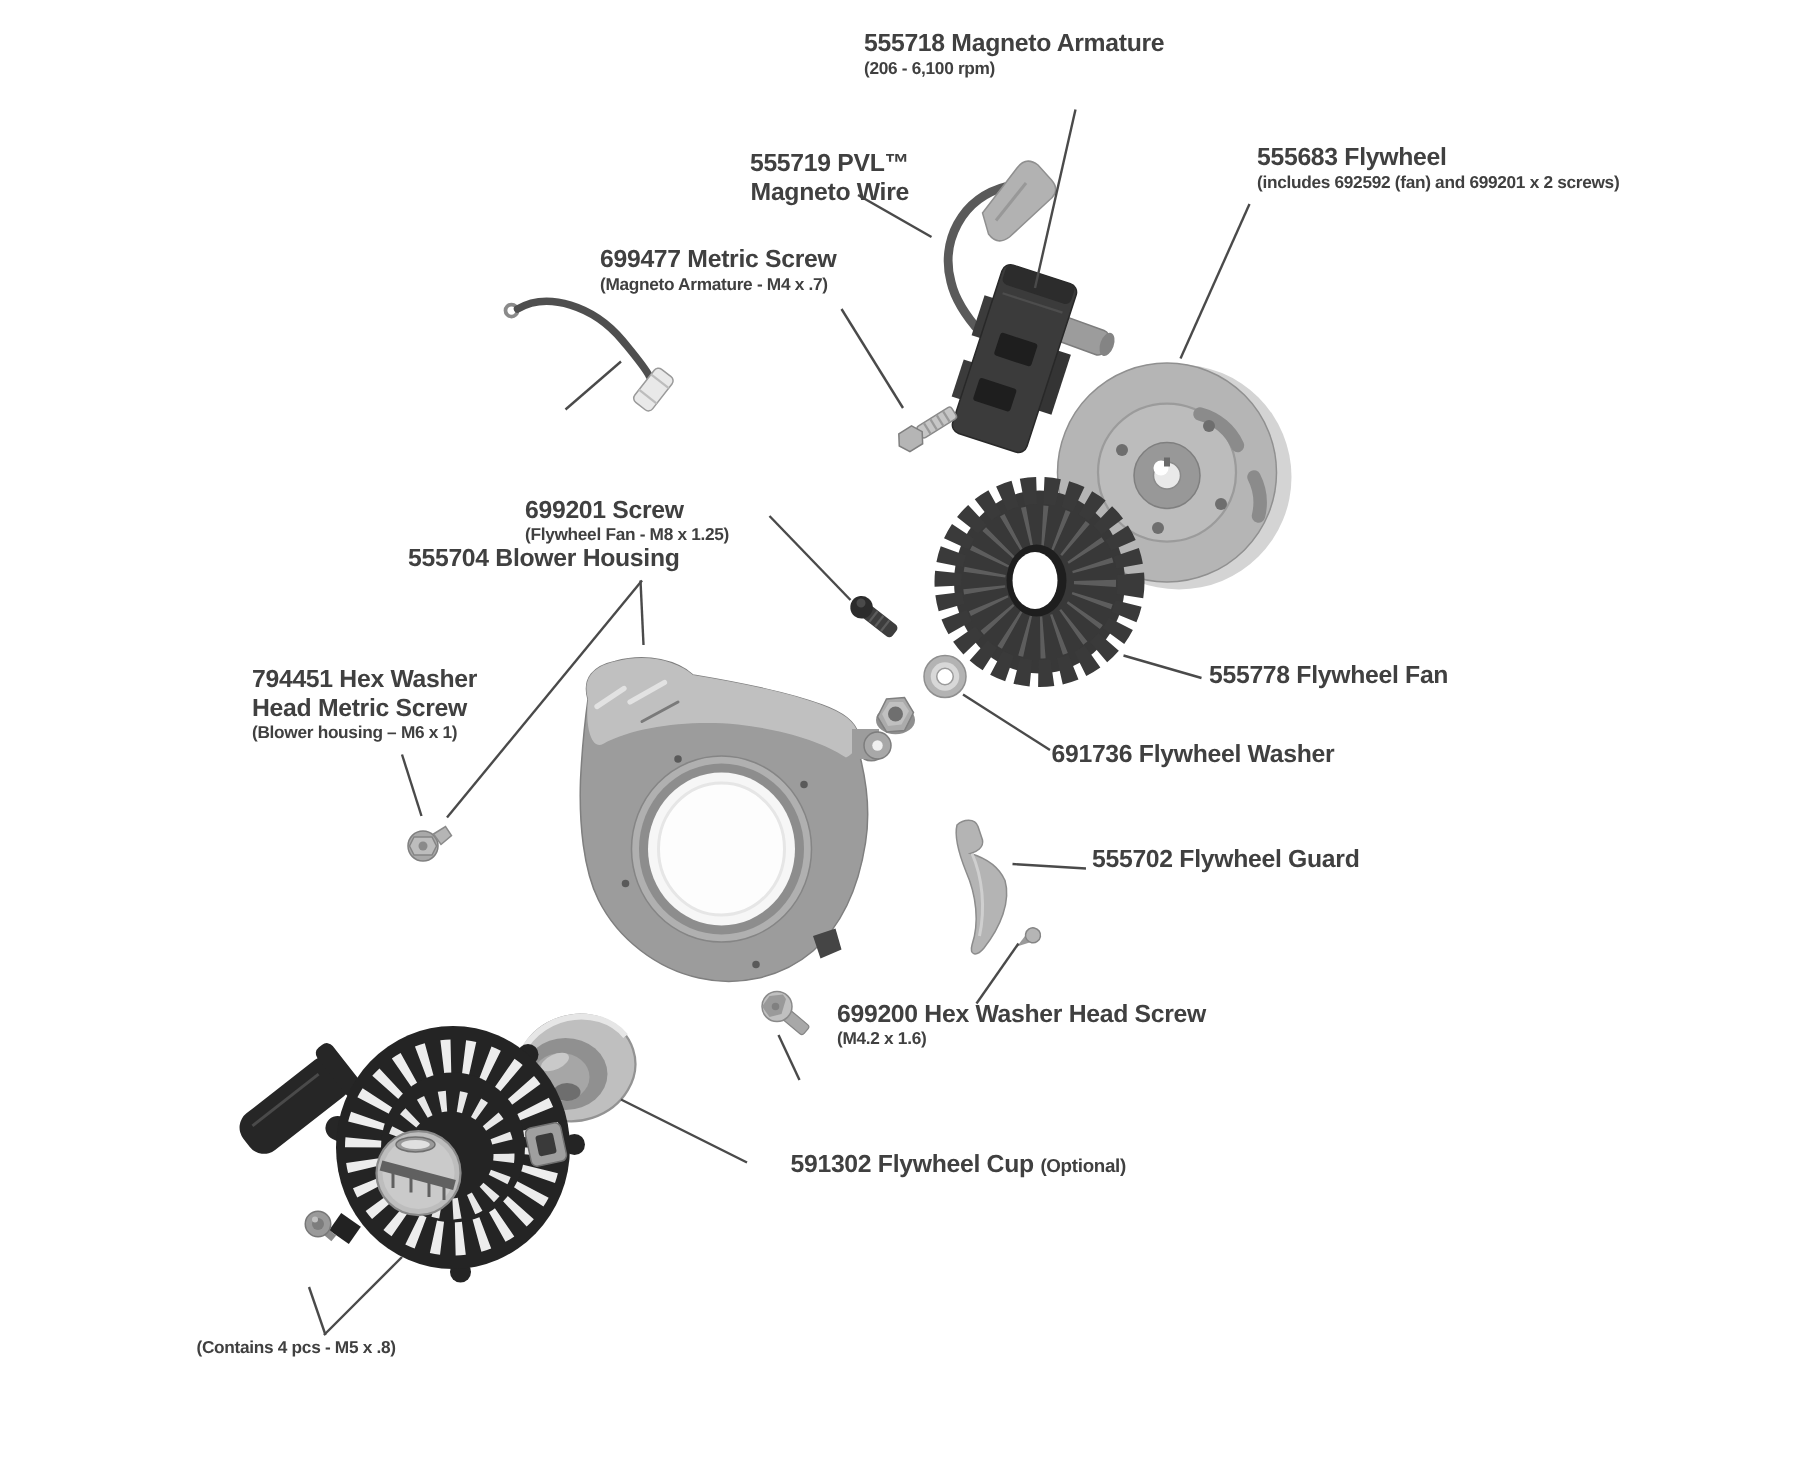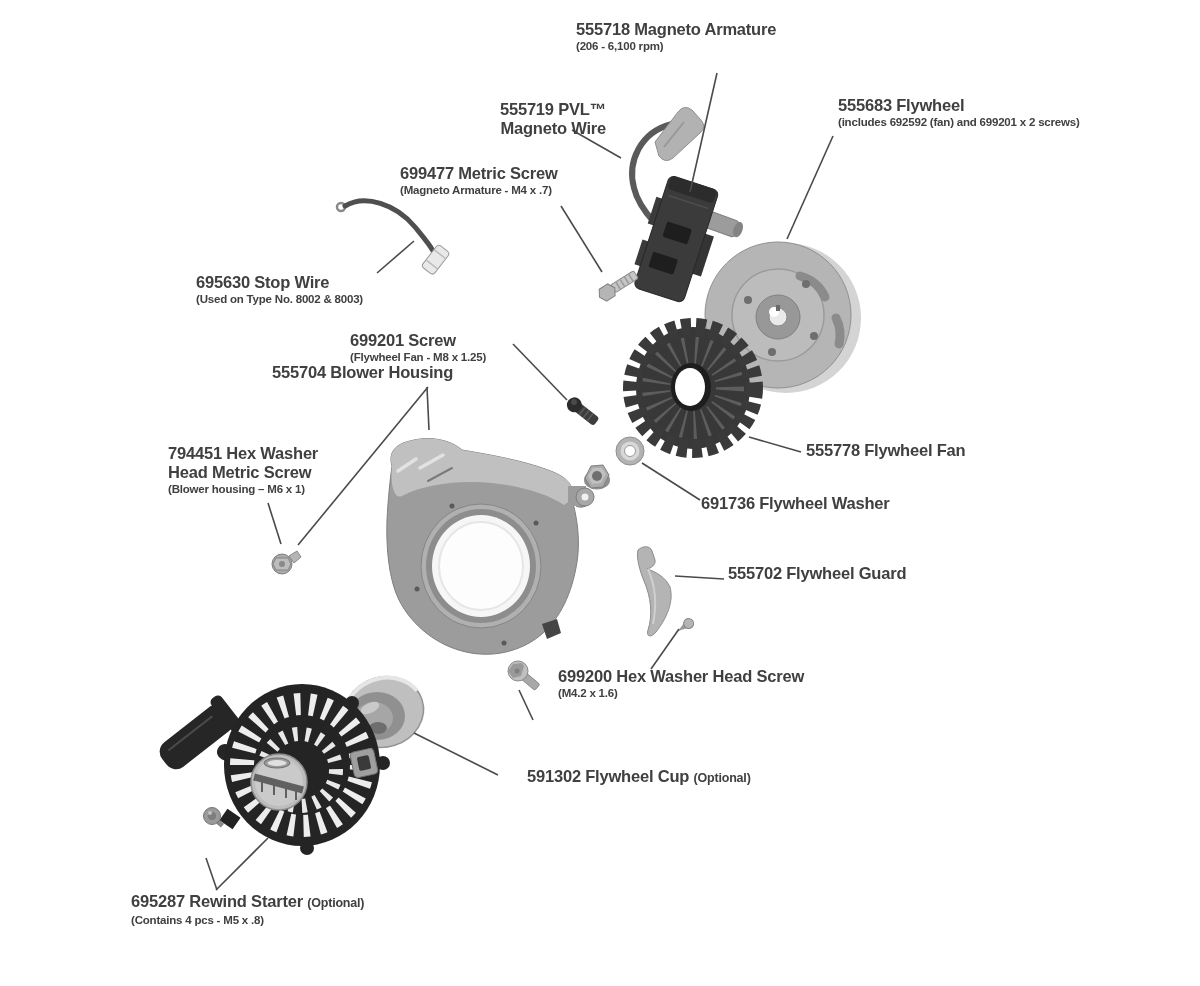--- a/index.html
+++ b/index.html
@@ -249,24 +249,20 @@
   <div class="label" style="left:838px;top:96px;">
     <div class="lt">555683 Flywheel</div>
     <div class="ls">(includes 692592 (fan) and 699201 x 2 screws)</div>
   </div>
 
   <div class="label ra" style="left:400px;top:164px;width:191px;">
     <div class="lt">699477 Metric Screw</div>
     <div class="ls">(Magneto Armature - M4 x .7)</div>
   </div>
 
-  <div class="label ra" style="left:196px;top:273px;width:187px;">
-    <div class="lt">695630 Stop Wire</div>
-    <div class="ls">(Used on Type No. 8002 &amp; 8003)</div>
-  </div>
 
   <div class="label ra" style="left:350px;top:311px;width:166px;margin-top:20px;">
     <div class="lt">699201 Screw</div>
     <div class="ls">(Flywheel Fan - M8 x 1.25)</div>
   </div>
 
   <div class="label" style="left:272px;top:363px;">
     <div class="lt">555704 Blower Housing</div>
   </div>
 
@@ -292,17 +288,16 @@
     <div class="lt">699200 Hex Washer Head Screw</div>
     <div class="ls">(M4.2 x 1.6)</div>
   </div>
 
 
   <div class="label" style="left:527px;top:767px;">
     <div class="lt"><span>591302 Flywheel Cup</span> <span class="lsx">(Optional)</span></div>
   </div>
 
   <div class="label ra" style="left:131px;top:892px;width:231px;">
-    <div class="lt"><span>695287 Rewind Starter</span> <span class="lsx">(Optional)</span></div>
     <div class="ls">(Contains 4 pcs - M5 x .8)</div>
   </div>
 
 </div>
 
 </body></html>

